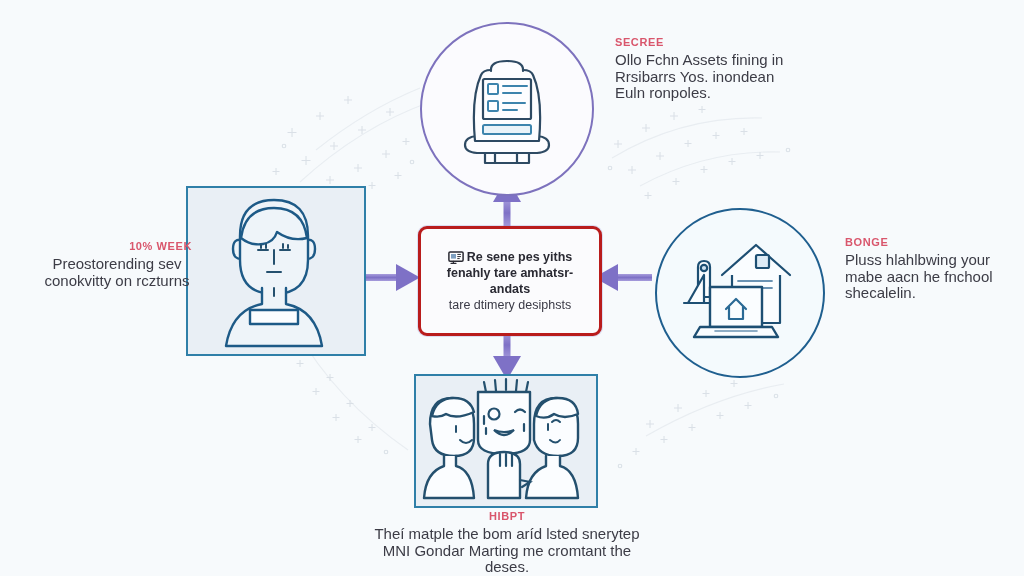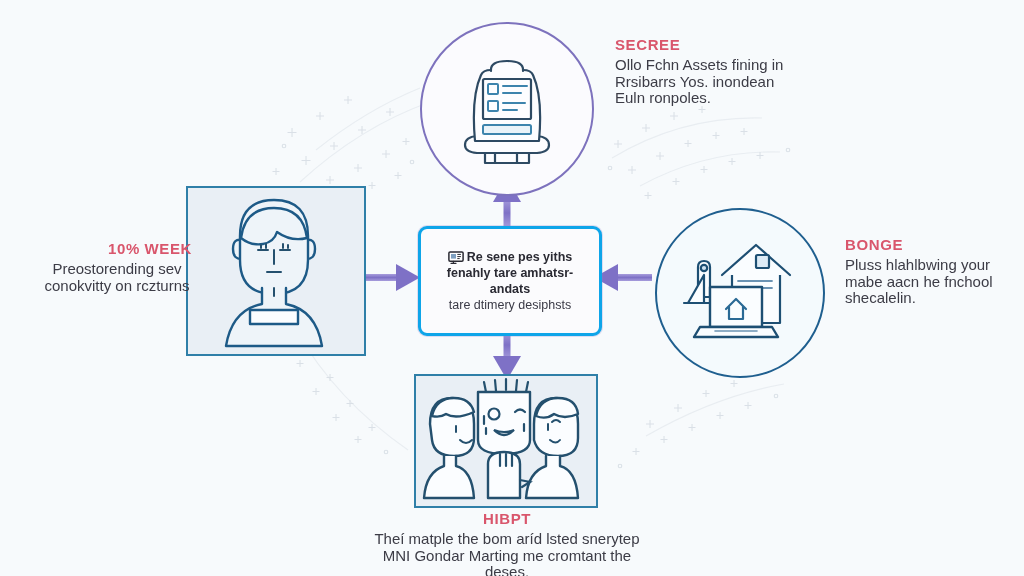--- a/index.html
+++ b/index.html
@@ -13,21 +13,21 @@
 
   
   .sparkles{position:absolute;inset:0;pointer-events:none;}
 
   
   .arrows{position:absolute;inset:0;pointer-events:none;}
 
   
   .center-node{
     position:absolute;left:418px;top:226px;width:178px;height:104px;
-    border:3px solid #0ea5e9;border-radius:9px;
+    border:3px solid #b91c1c;border-radius:9px;
     background:#fbfbfd;
     box-shadow:0 0 0 1px rgba(141,130,207,.25);
     display:flex;align-items:center;justify-content:center;
     z-index:6;
   }
   .center-inner{
     padding:4px 8px;text-align:center;
     font-size:12.5px;line-height:16px;color:#2a2a33;
     font-weight:600;
     filter:blur(.25px);
@@ -55,21 +55,21 @@
   .panel{
     position:absolute;border:2px solid #2f7fa8;background:#e9eff5;
     z-index:5;
   }
   .panel-left{left:186px;top:186px;width:176px;height:166px;}
   .panel-bottom{left:414px;top:374px;width:180px;height:130px;}
 
   
   .note{position:absolute;z-index:7;filter:blur(.2px);}
   .note-title{
-    font-size:15px;font-weight:700;letter-spacing:.6px;
+    font-size:11px;font-weight:700;letter-spacing:.6px;
     color:#d9566c;margin:0 0 4px 0;
   }
   .note-body{
     font-size:15px;line-height:16.5px;color:#3c3c46;margin:0;font-weight:500;
   }
 
   .note-left{left:42px;top:240px;width:150px;text-align:center;}
   .note-left .note-title{text-align:right;}
   .note-top{left:615px;top:36px;width:180px;text-align:left;}
   .note-right{left:845px;top:236px;width:165px;text-align:left;}

